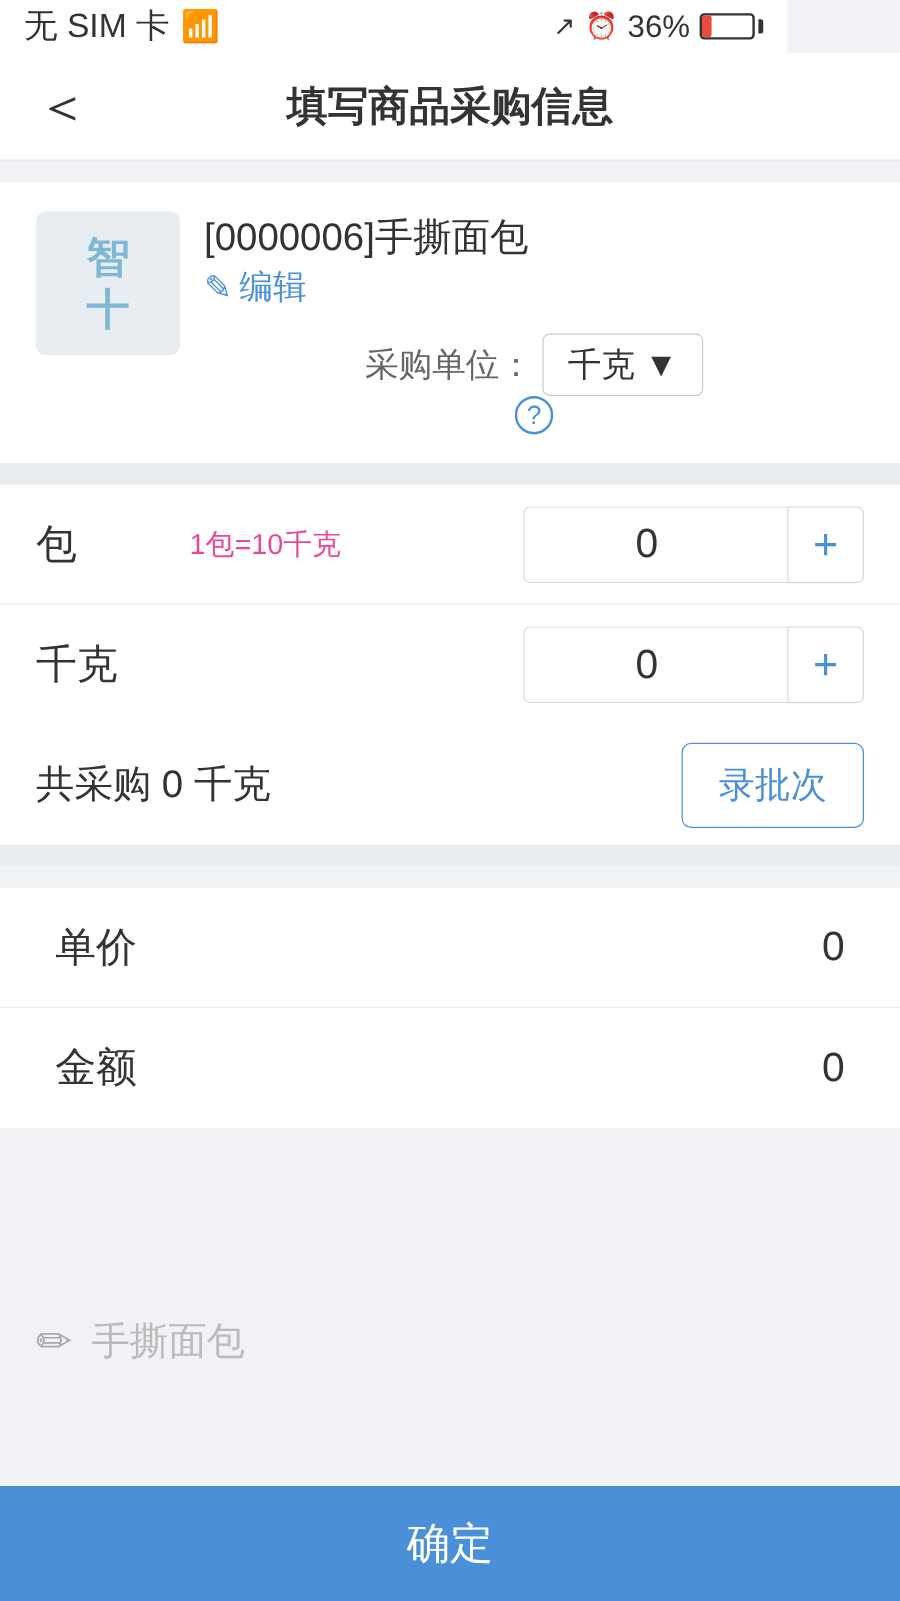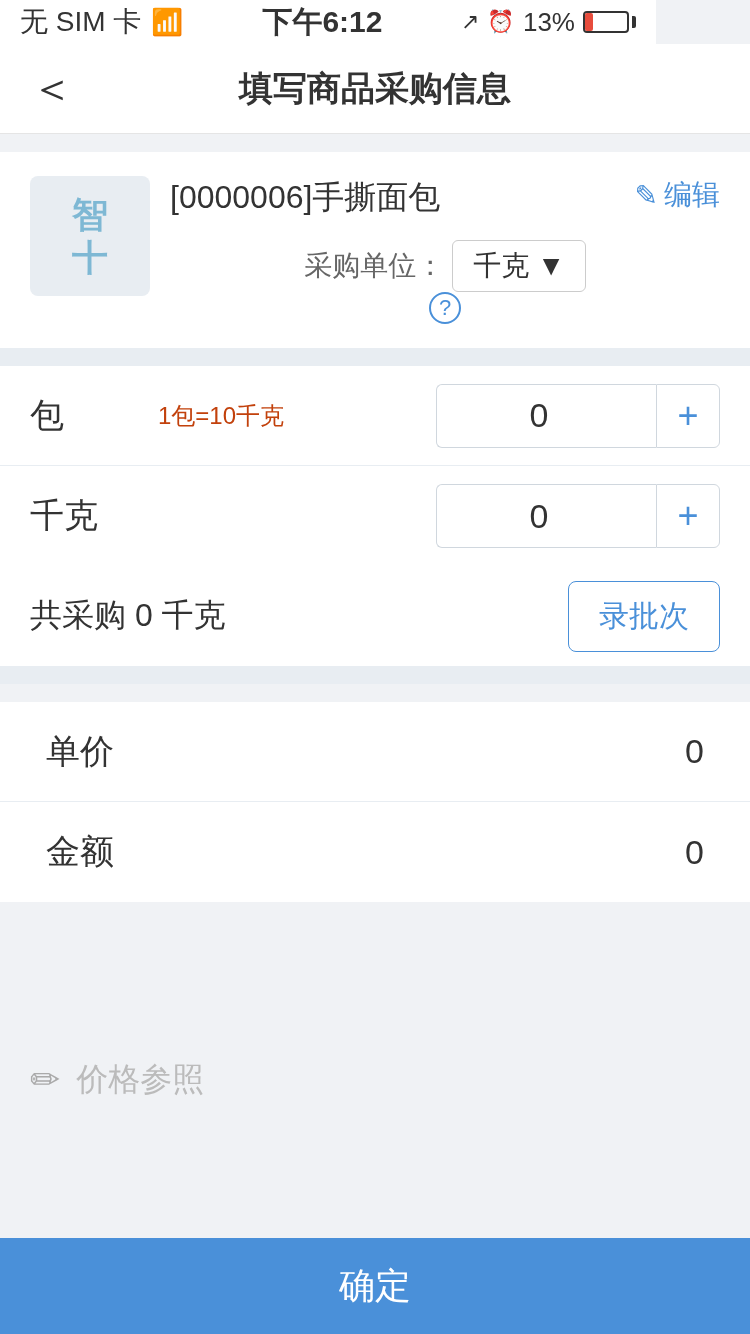--- a/index.html
+++ b/index.html
@@ -94,20 +94,21 @@
       text-align: center;
       line-height: 1.2;
     }
     .product-info {
       flex: 1;
     }
     .product-header {
       display: flex;
       justify-content: center;
       align-items: flex-start;
+      flex-direction: column;
     }
     .product-name {
       font-size: 32px;
       color: #333;
       font-weight: 500;
       flex: 1;
     }
     .edit-btn {
       color: #4a90d9;
       font-size: 28px;
@@ -170,21 +171,21 @@
     .input-row:last-child {
       border-bottom: none;
     }
     .input-label {
       font-size: 34px;
       color: #333;
       min-width: 120px;
     }
     .input-sublabel {
       font-size: 24px;
-      color: #c2410c;
+      color: #ec4899;
       margin-left: 8px;
     }
     .input-right {
       margin-left: auto;
       display: flex;
       align-items: center;
       gap: 0;
     }
     .number-input {
       width: 220px;
@@ -306,25 +307,24 @@
     .wifi-icon { font-size: 26px; }
   </style>
 </head>
 <body>
 
 <div class="status-bar">
   <div class="status-left">
     <span>无 SIM 卡</span>
     <span class="wifi-icon">📶</span>
   </div>
-  <div class="status-center">下午6:12</div>
   <div class="status-right">
     <span style="font-size:22px;">↗</span>
     <span style="font-size:22px;">⏰</span>
-    <span>13%</span>
+    <span>36%</span>
     <div class="battery-icon">
       <div class="battery-body">
         <div class="battery-fill"></div>
       </div>
       <div class="battery-tip"></div>
     </div>
   </div>
 </div>
 
 <div class="nav-bar">
@@ -403,20 +403,20 @@
     <span class="price-value">0</span>
   </div>
   <div class="price-row">
     <span class="price-label">金额</span>
     <span class="price-value">0</span>
   </div>
 </div>
 
 <div class="notes-section">
   <span class="pencil-icon">✏</span>
-  <span class="notes-placeholder">价格参照</span>
+  <span class="notes-placeholder">手撕面包</span>
 </div>
 
 <div class="bottom-spacer"></div>
 
 <div class="confirm-btn">
   <span>确定</span>
 </div>
 
 </body></html>

